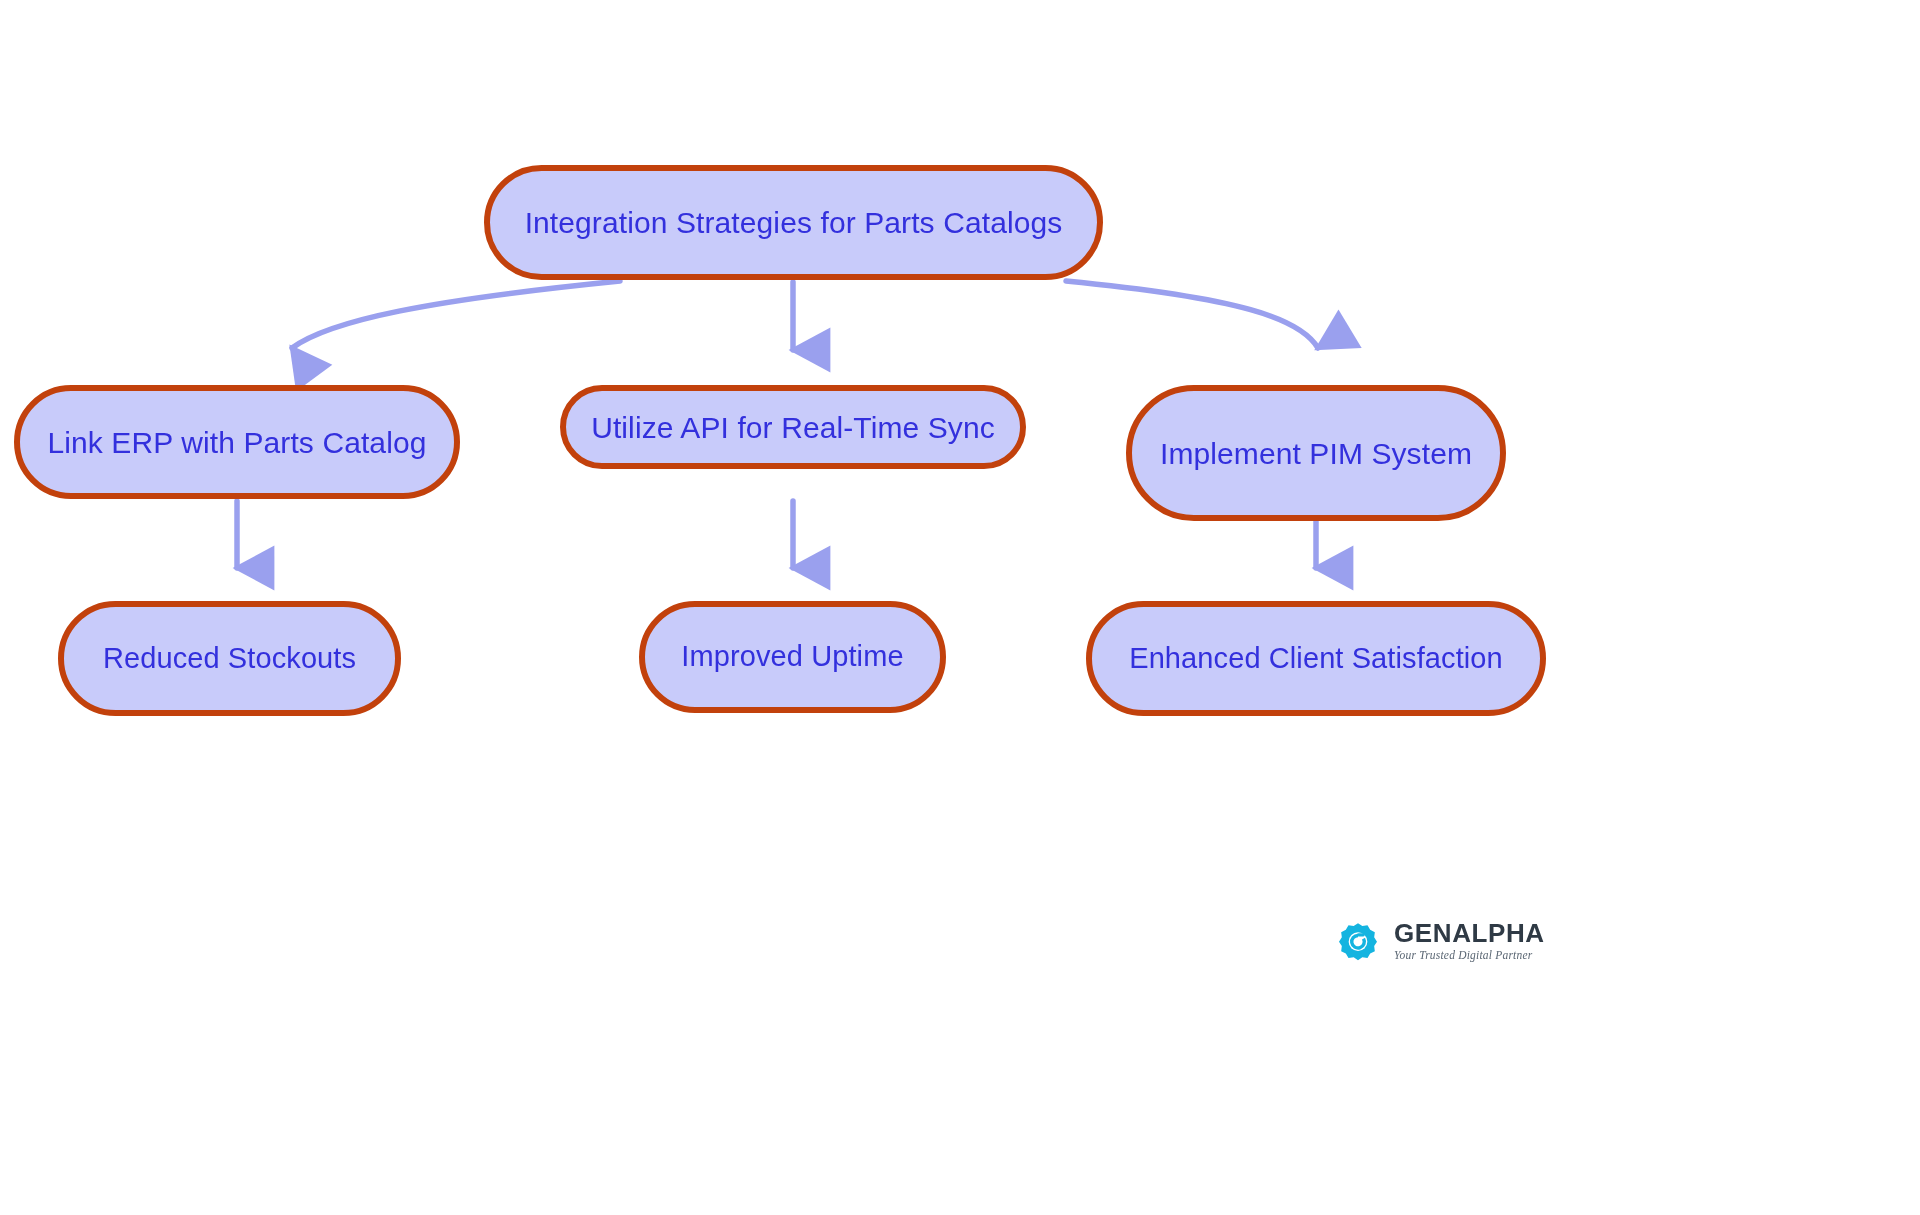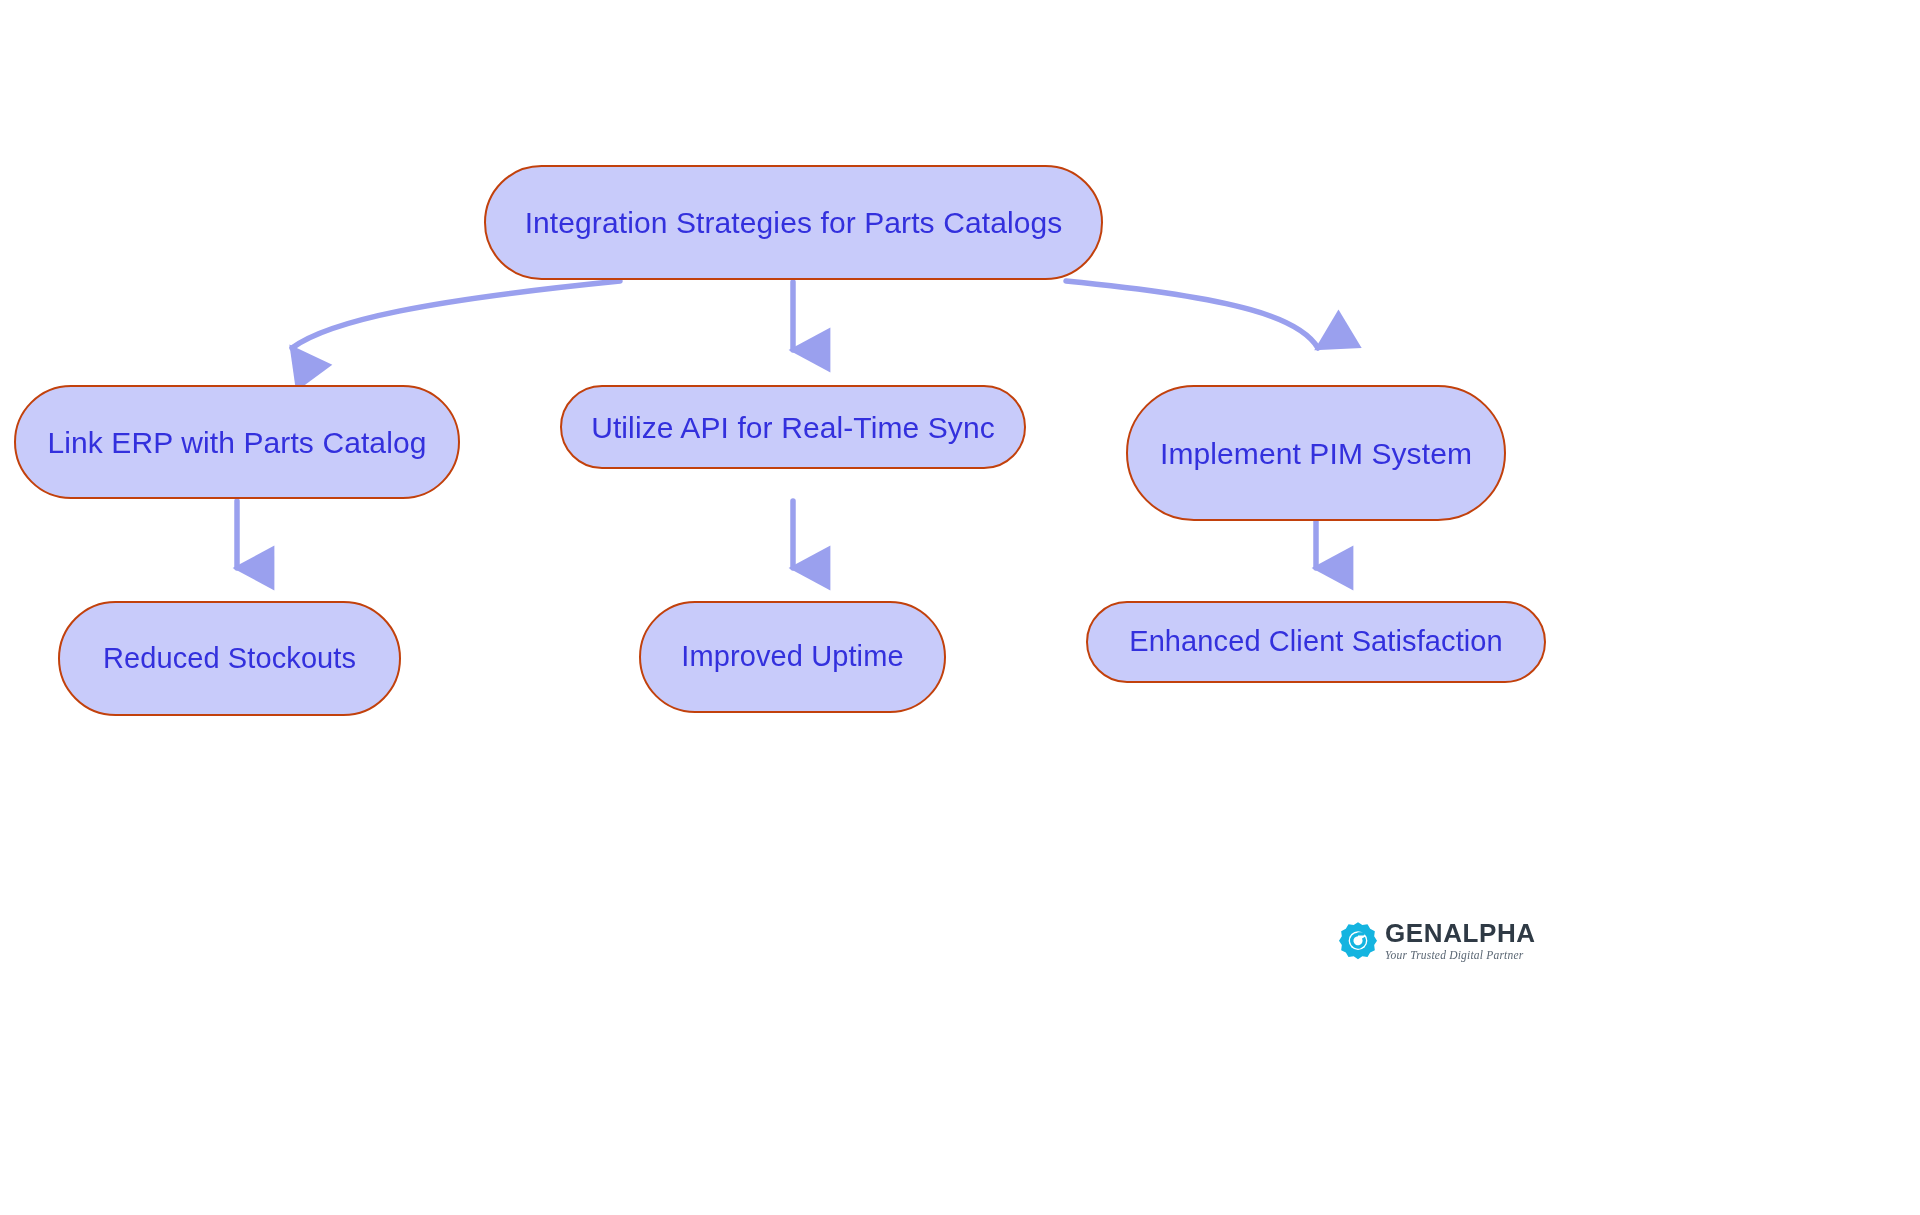--- a/index.html
+++ b/index.html
@@ -31,21 +31,21 @@
     pointer-events: none;
   }
 
   .node {
     position: absolute;
     box-sizing: border-box;
     display: flex;
     align-items: center;
     justify-content: center;
     background: #c8cbfa;
-    border: 2px solid #c2410c;
+    border: 6px solid #c2410c;
     border-radius: 999px;
     color: #3330dd;
     font-family: "Liberation Sans", sans-serif;
     font-weight: 400;
     letter-spacing: 0.1px;
     text-align: center;
     line-height: 1.1;
     white-space: nowrap;
   }
 
@@ -92,32 +92,32 @@
     left: 639px;
     top: 601px;
     width: 307px;
     height: 112px;
     align-items: center;
   }
   #node-satisfaction {
     left: 1086px;
     top: 601px;
     width: 460px;
-    height: 82px;
+    height: 115px;
     justify-content: center;
   }
 
   
   #brand-logo {
     position: absolute;
     left: 1338px;
     top: 920px;
     display: flex;
-    align-items: flex-start;
-    gap: 7px;
+    align-items: center;
+    gap: 16px;
   }
   #brand-gear-icon {
     width: 40px;
     height: 40px;
     flex: 0 0 40px;
     display: block;
   }
   #brand-text {
     display: flex;
     flex-direction: column;

